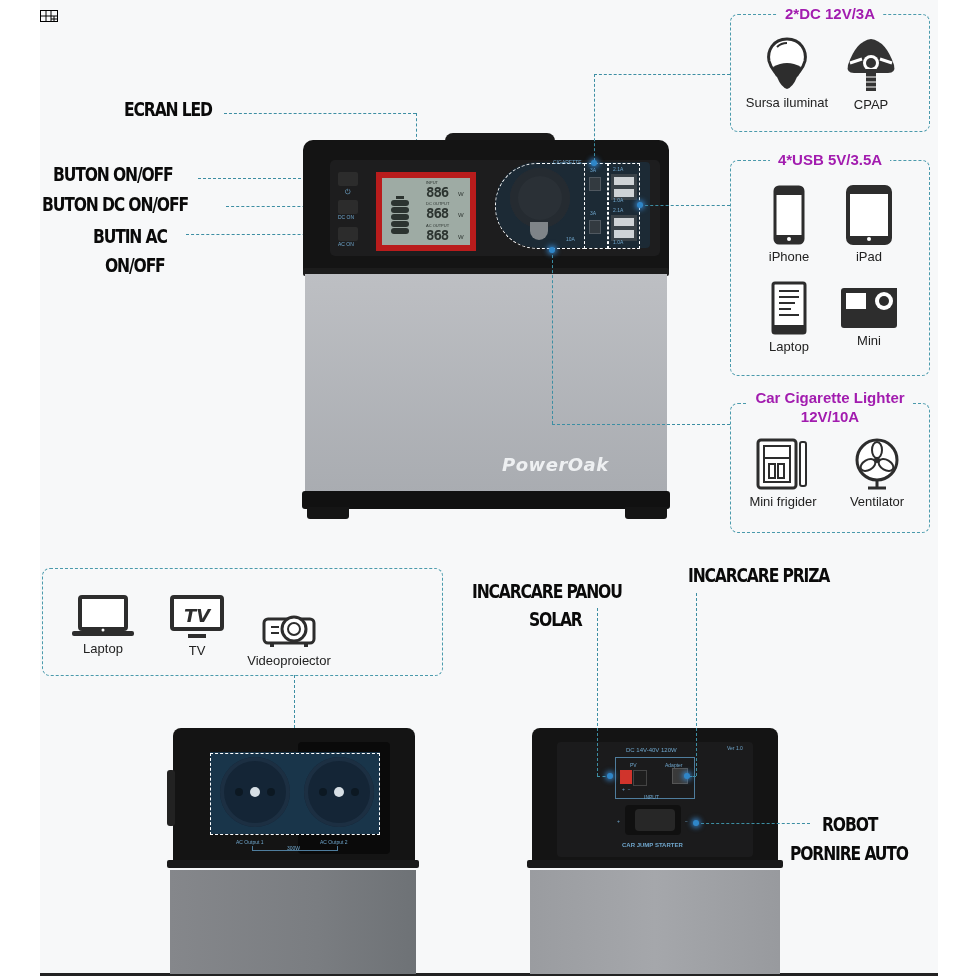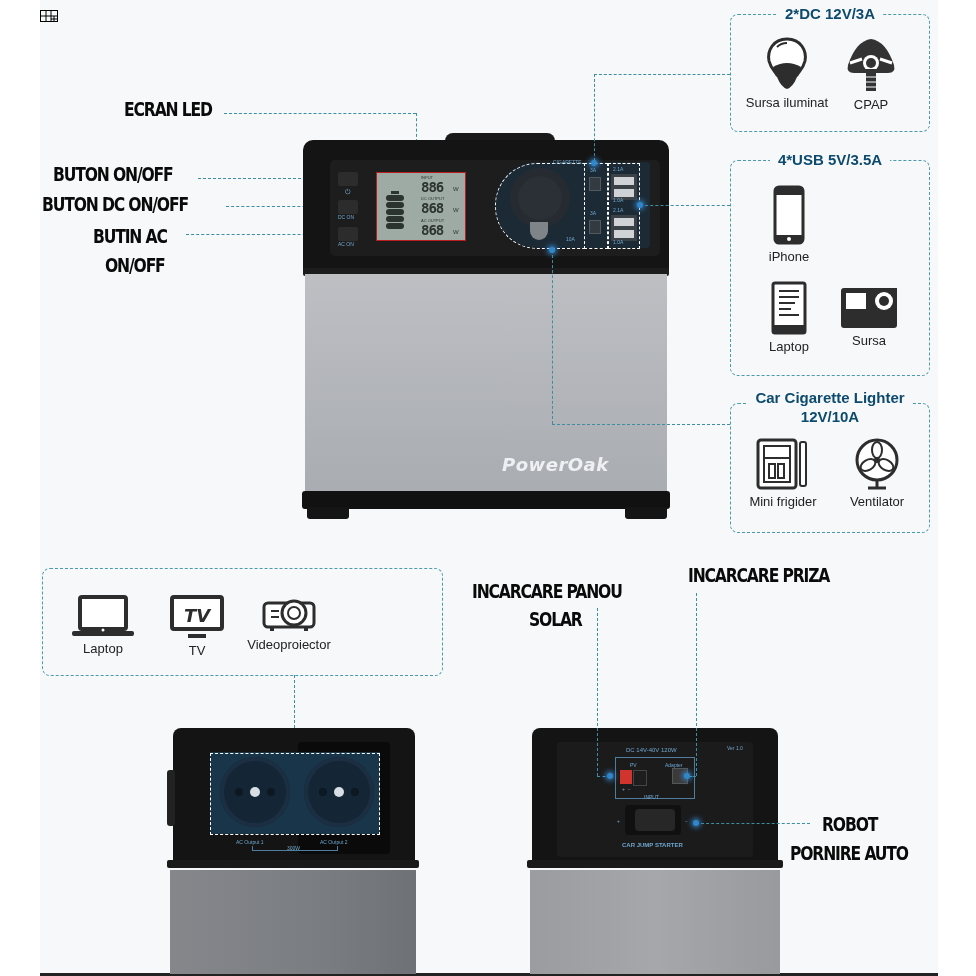--- a/index.html
+++ b/index.html
@@ -8,33 +8,33 @@
   .bottom-line { position:absolute; left:40px; top:973px; width:898px; height:3px; background:#222; }
   .corner-icon { position:absolute; left:40px; top:10px; width:18px; height:12px; }
 
   .label-bold { position:absolute; font-family:"DejaVu Sans", sans-serif; font-weight:bold; color:#0a0a0a; font-size:19px; letter-spacing:-1.4px; transform:scaleX(0.82); transform-origin:left center; white-space:nowrap; line-height:22px; }
 
   .dash-h { position:absolute; height:0; border-top:1px dashed #3d8ea3; }
   .dash-v { position:absolute; width:0; border-left:1px dashed #3d8ea3; }
   .dot { position:absolute; width:6px; height:6px; border-radius:50%; background:#2f86c8; box-shadow:0 0 5px 2px rgba(60,150,230,0.7); }
 
   .box { position:absolute; border:1.5px dashed #4a9aac; border-radius:8px; }
-  .box-title { position:absolute; left:0; right:0; text-align:center; font-family:"Liberation Sans", sans-serif; font-weight:bold; font-size:15px; color:#0c4a6e; }
+  .box-title { position:absolute; left:0; right:0; text-align:center; font-family:"Liberation Sans", sans-serif; font-weight:bold; font-size:15px; color:#a21caf; }
   .box-title span { background:#f7f8f9; padding:0 8px; }
   .item { position:absolute; text-align:center; width:100px; }
   .item .ic { display:block; margin:0 auto; }
   .item .lbl { display:block; font-size:13px; color:#222; margin-top:4px; font-family:"Liberation Sans", sans-serif; }
 
   
   .dev-top { position:absolute; left:303px; top:140px; width:366px; height:135px; background:#141414; border-radius:10px 10px 4px 4px; }
   .dev-top-handle { position:absolute; left:445px; top:133px; width:110px; height:12px; background:#1a1a1a; border-radius:8px 8px 0 0; }
   .dev-panel { position:absolute; left:330px; top:160px; width:330px; height:96px; background:#1d1d1e; border-radius:5px; }
   .btn-sq { position:absolute; width:20px; height:14px; background:#2c2c2c; border-radius:2px; }
   .tiny { position:absolute; font-size:5px; color:#6fa6cc; font-family:"Liberation Sans", sans-serif; }
-  .lcd { position:absolute; left:376px; top:172px; width:88px; height:67px; background:#9eaba4; border:1px solid #b91c1c; }
+  .lcd { position:absolute; left:376px; top:172px; width:88px; height:67px; background:#9eaba4; border:6px solid #b91c1c; }
   .lcd-seg { position:absolute; font-family:"DejaVu Sans Mono", monospace; font-size:14px; font-weight:bold; color:#2c3430; letter-spacing:-1px; }
   .lcd-sm { position:absolute; font-size:4px; color:#2c3430; }
   .lcd-unit { position:absolute; font-size:6px; color:#2c3430; }
   .port-area { position:absolute; left:495px; top:162px; width:155px; height:86px; background:#1c2a35; border-radius:42px 4px 4px 42px; }
   .dash-w { position:absolute; border:1px dashed #ffffff; }
   .cig { position:absolute; left:510px; top:168px; width:60px; height:60px; border-radius:50%; background:#2a3036; box-shadow: inset 0 0 0 8px #252b31; }
   .cig-tab { position:absolute; left:530px; top:222px; width:18px; height:18px; border-radius:0 0 9px 9px; background:#7f8488; }
   .usb { position:absolute; width:20px; height:8px; background:#cfd3d6; border:3px solid #3a4248; }
   .dc-jack { position:absolute; width:10px; height:12px; background:#333a40; border:1px solid #505860; }
 
@@ -188,41 +188,50 @@
   <div class="box-title" style="top:-10px;"><span>4*USB 5V/3.5A</span></div>
   <div class="item" style="left:8px;top:24px;">
     <svg class="ic" width="32" height="60" viewBox="0 0 32 60">
       <rect x="2" y="2" width="28" height="56" rx="4" fill="#fff" stroke="#2d2d2d" stroke-width="3"></rect>
       <rect x="2" y="2" width="28" height="8" fill="#2d2d2d"></rect>
         <rect x="2" y="50" width="28" height="8" fill="#2d2d2d"></rect>
       <circle cx="16" cy="54" r="2" fill="#fff"></circle>
     </svg>
     <span class="lbl">iPhone</span>
   </div>
+  <div class="item" style="left:88px;top:24px;">
+    <svg class="ic" width="46" height="60" viewBox="0 0 46 60">
+      <rect x="2" y="2" width="42" height="56" rx="5" fill="#fff" stroke="#2d2d2d" stroke-width="4"></rect>
+      <rect x="2" y="2" width="42" height="7" fill="#2d2d2d"></rect>
+        <rect x="2" y="51" width="42" height="7" fill="#2d2d2d"></rect>
+      <circle cx="23" cy="54" r="2" fill="#fff"></circle>
+    </svg>
+    <span class="lbl">iPad</span>
+  </div>
   <div class="item" style="left:8px;top:120px;">
     <svg class="ic" width="36" height="54" viewBox="0 0 36 54">
       <rect x="2" y="2" width="32" height="50" rx="2" fill="#fff" stroke="#2d2d2d" stroke-width="3"></rect>
       <rect x="2" y="44" width="32" height="8" fill="#2d2d2d"></rect>
       <line x1="8" y1="10" x2="28" y2="10" stroke="#2d2d2d" stroke-width="2"></line>
         <line x1="8" y1="16" x2="28" y2="16" stroke="#2d2d2d" stroke-width="2"></line>
       <line x1="8" y1="22" x2="24" y2="22" stroke="#2d2d2d" stroke-width="2"></line>
         <line x1="8" y1="28" x2="20" y2="28" stroke="#2d2d2d" stroke-width="2"></line>
       <line x1="8" y1="34" x2="28" y2="34" stroke="#2d2d2d" stroke-width="2"></line>
     </svg>
     <span class="lbl">Laptop</span>
   </div>
   <div class="item" style="left:88px;top:126px;">
     <svg class="ic" width="58" height="42" viewBox="0 0 58 42">
       <rect x="1" y="1" width="56" height="40" rx="3" fill="#2d2d2d"></rect>
       <rect x="6" y="6" width="20" height="16" fill="#fff"></rect>
       <rect x="32" y="1" width="25" height="26" fill="#2d2d2d"></rect>
       <circle cx="44" cy="14" r="9" fill="#fff"></circle>
         <circle cx="44" cy="14" r="5" fill="#2d2d2d"></circle>
     </svg>
-    <span class="lbl">Sursa</span>
+    <span class="lbl">Mini</span>
   </div>
 </div>
 
 <div class="box" style="left:730px;top:403px;width:198px;height:128px;">
   <div class="box-title" style="top:-16px;line-height:19px;">
     <span>Car Cigarette Lighter</span><br>
     <span>12V/10A</span>
   </div>
   <div class="item" style="left:2px;top:34px;">
     <svg class="ic" width="54" height="52" viewBox="0 0 54 52">
@@ -259,21 +268,21 @@
     <span class="lbl">Laptop</span>
   </div>
   <div class="item" style="left:104px;top:26px;">
     <svg class="ic" width="54" height="44" viewBox="0 0 54 44">
       <rect x="2" y="2" width="50" height="32" rx="2" fill="#fff" stroke="#2d2d2d" stroke-width="4"></rect>
       <text x="27" y="27" text-anchor="middle" font-family="DejaVu Sans, sans-serif" font-style="italic" font-weight="bold" font-size="18" fill="#2d2d2d">TV</text>
       <rect x="18" y="39" width="18" height="4" fill="#2d2d2d"></rect>
     </svg>
     <span class="lbl">TV</span>
   </div>
-  <div class="item" style="left:196px;top:24px;">
+  <div class="item" style="left:196px;top:40px;">
     <svg class="ic" width="56" height="40" viewBox="0 0 56 40">
       <rect x="3" y="10" width="50" height="24" rx="4" fill="#fff" stroke="#2d2d2d" stroke-width="3"></rect>
       <circle cx="33" cy="20" r="12" fill="#fff" stroke="#2d2d2d" stroke-width="3"></circle>
       <circle cx="33" cy="20" r="6" fill="none" stroke="#2d2d2d" stroke-width="2"></circle>
       <line x1="10" y1="18" x2="18" y2="18" stroke="#2d2d2d" stroke-width="2"></line>
         <line x1="10" y1="24" x2="18" y2="24" stroke="#2d2d2d" stroke-width="2"></line>
       <rect x="9" y="34" width="4" height="4" fill="#2d2d2d"></rect>
         <rect x="43" y="34" width="4" height="4" fill="#2d2d2d"></rect>
     </svg>
     <span class="lbl">Videoproiector</span>

